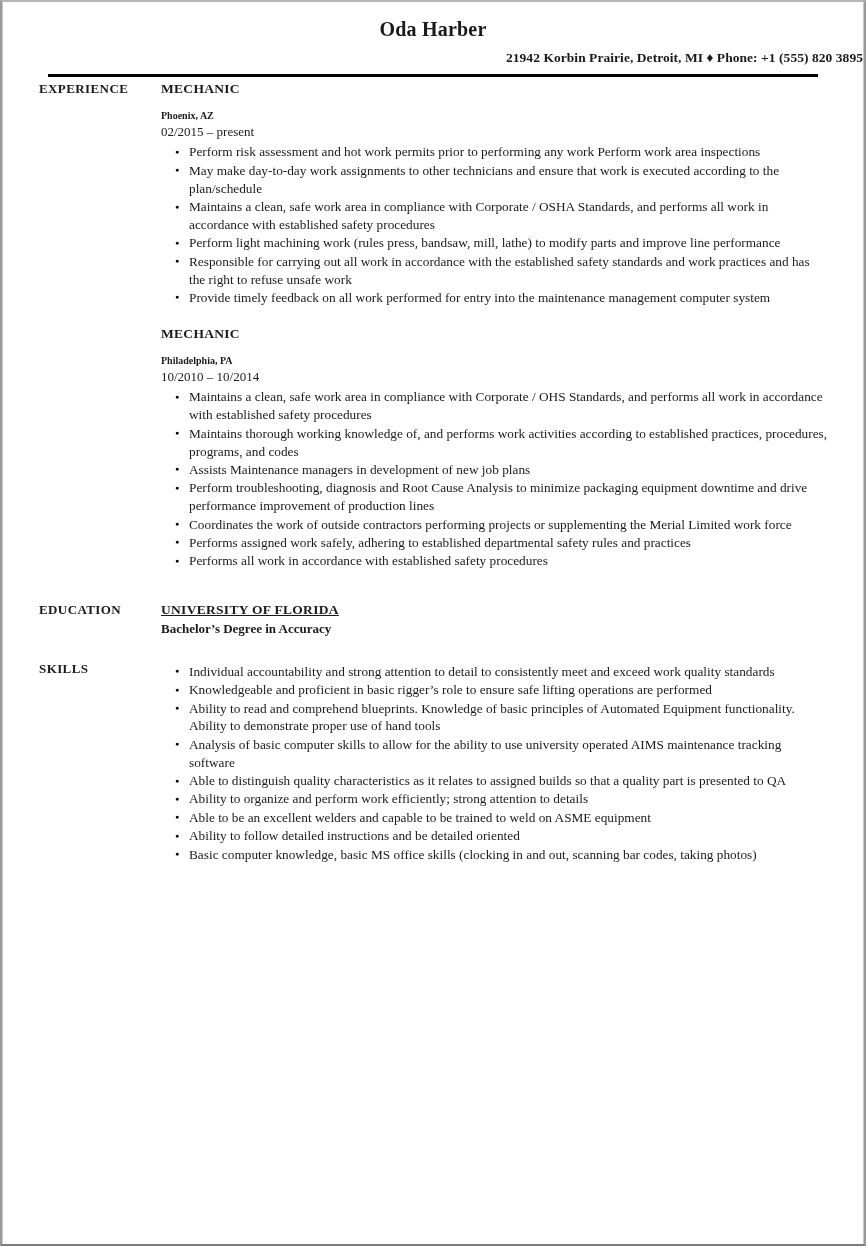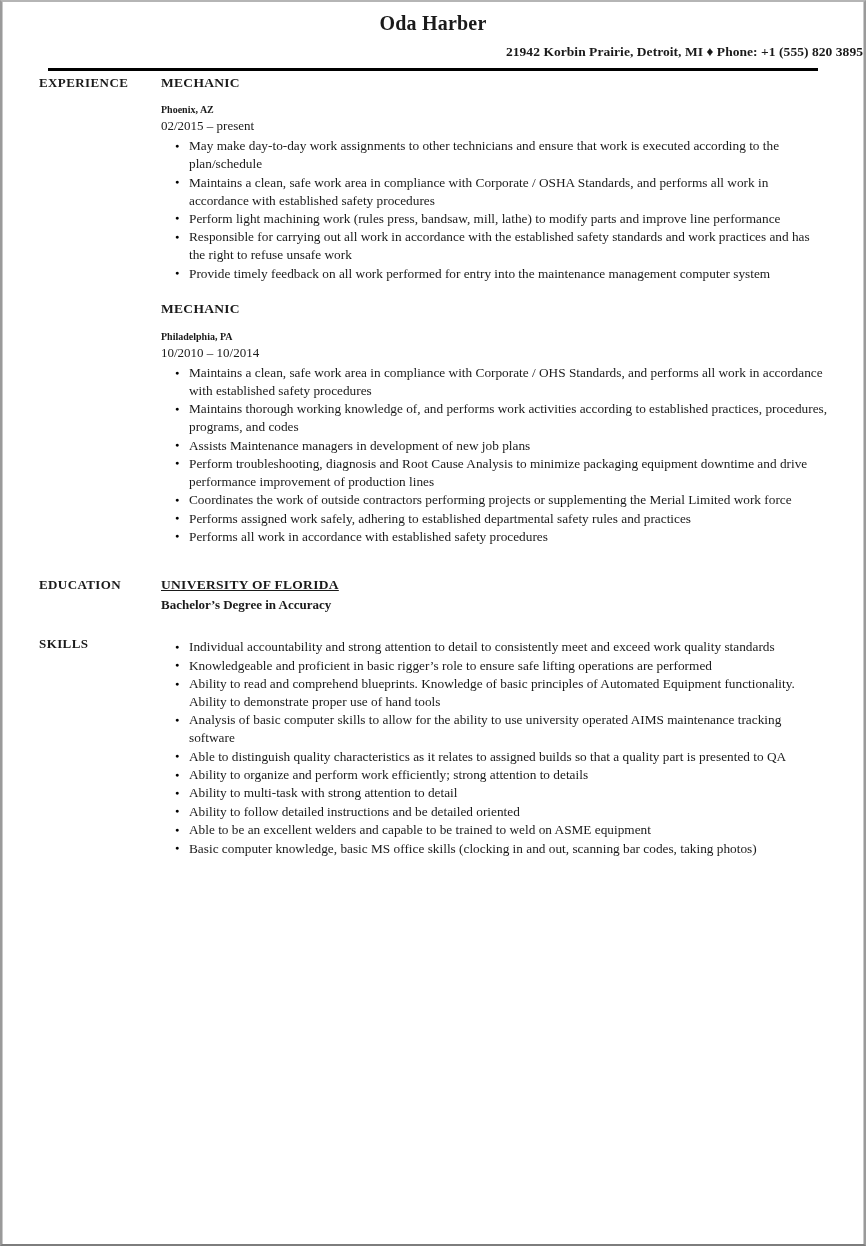--- a/index.html
+++ b/index.html
@@ -25,21 +25,21 @@
     position: absolute;
     left: 0; top: 0; right: 0; bottom: 0;
     border-left: 1px solid #c9c9c9;
     border-right: 1px solid #c9c9c9;
     padding: 0;
   }
 
   
   .resume-header {
     text-align: center;
-    padding-top: 10px;
+    padding-top: 16px;
   }
   .full-name {
     font-size: 20px;
     font-weight: bold;
     letter-spacing: 0.2px;
     line-height: 1.1;
     margin: 0;
   }
   .contact-line {
     font-size: 13.5px;
@@ -165,20 +165,21 @@
         <div class="section-label-col">
           <div class="section-label">EXPERIENCE</div>
         </div>
         <div class="section-content-col">
 
           <div class="job">
             <div class="job-title">MECHANIC</div>
             <div class="job-location">Phoenix, AZ</div>
             <div class="job-dates">02/2015 – present</div>
             <ul class="bullets">
+              <li>Perform risk assessment and hot work permits prior to performing any work Perform work area inspections</li>
               <li>May make day-to-day work assignments to other technicians and ensure that work is executed according to the plan/schedule</li>
               <li>Maintains a clean, safe work area in compliance with Corporate / OSHA Standards, and performs all work in accordance with established safety procedures</li>
               <li>Perform light machining work (rules press, bandsaw, mill, lathe) to modify parts and improve line performance</li>
               <li>Responsible for carrying out all work in accordance with the established safety standards and work practices and has the right to refuse unsafe work</li>
               <li>Provide timely feedback on all work performed for entry into the maintenance management computer system</li>
             </ul>
           </div>
 
           <div class="job">
             <div class="job-title">MECHANIC</div>
@@ -213,23 +214,22 @@
           <div class="section-label">SKILLS</div>
         </div>
         <div class="section-content-col">
           <ul class="bullets">
             <li>Individual accountability and strong attention to detail to consistently meet and exceed work quality standards</li>
             <li>Knowledgeable and proficient in basic rigger’s role to ensure safe lifting operations are performed</li>
             <li>Ability to read and comprehend blueprints. Knowledge of basic principles of Automated Equipment functionality. Ability to demonstrate proper use of hand tools</li>
             <li>Analysis of basic computer skills to allow for the ability to use university operated AIMS maintenance tracking software</li>
             <li>Able to distinguish quality characteristics as it relates to assigned builds so that a quality part is presented to QA</li>
             <li>Ability to organize and perform work efficiently; strong attention to details</li>
-            <li>Ability to multi-task with strong attention to detail</li>
+            <li>Able to be an excellent welders and capable to be trained to weld on ASME equipment</li>
             <li>Ability to follow detailed instructions and be detailed oriented</li>
-            <li>Able to be an excellent welders and capable to be trained to weld on ASME equipment</li>
             <li>Basic computer knowledge, basic MS office skills (clocking in and out, scanning bar codes, taking photos)</li>
           </ul>
         </div>
       </div>
 
     </div>
   </div>
 </div>
 
 </body></html>

